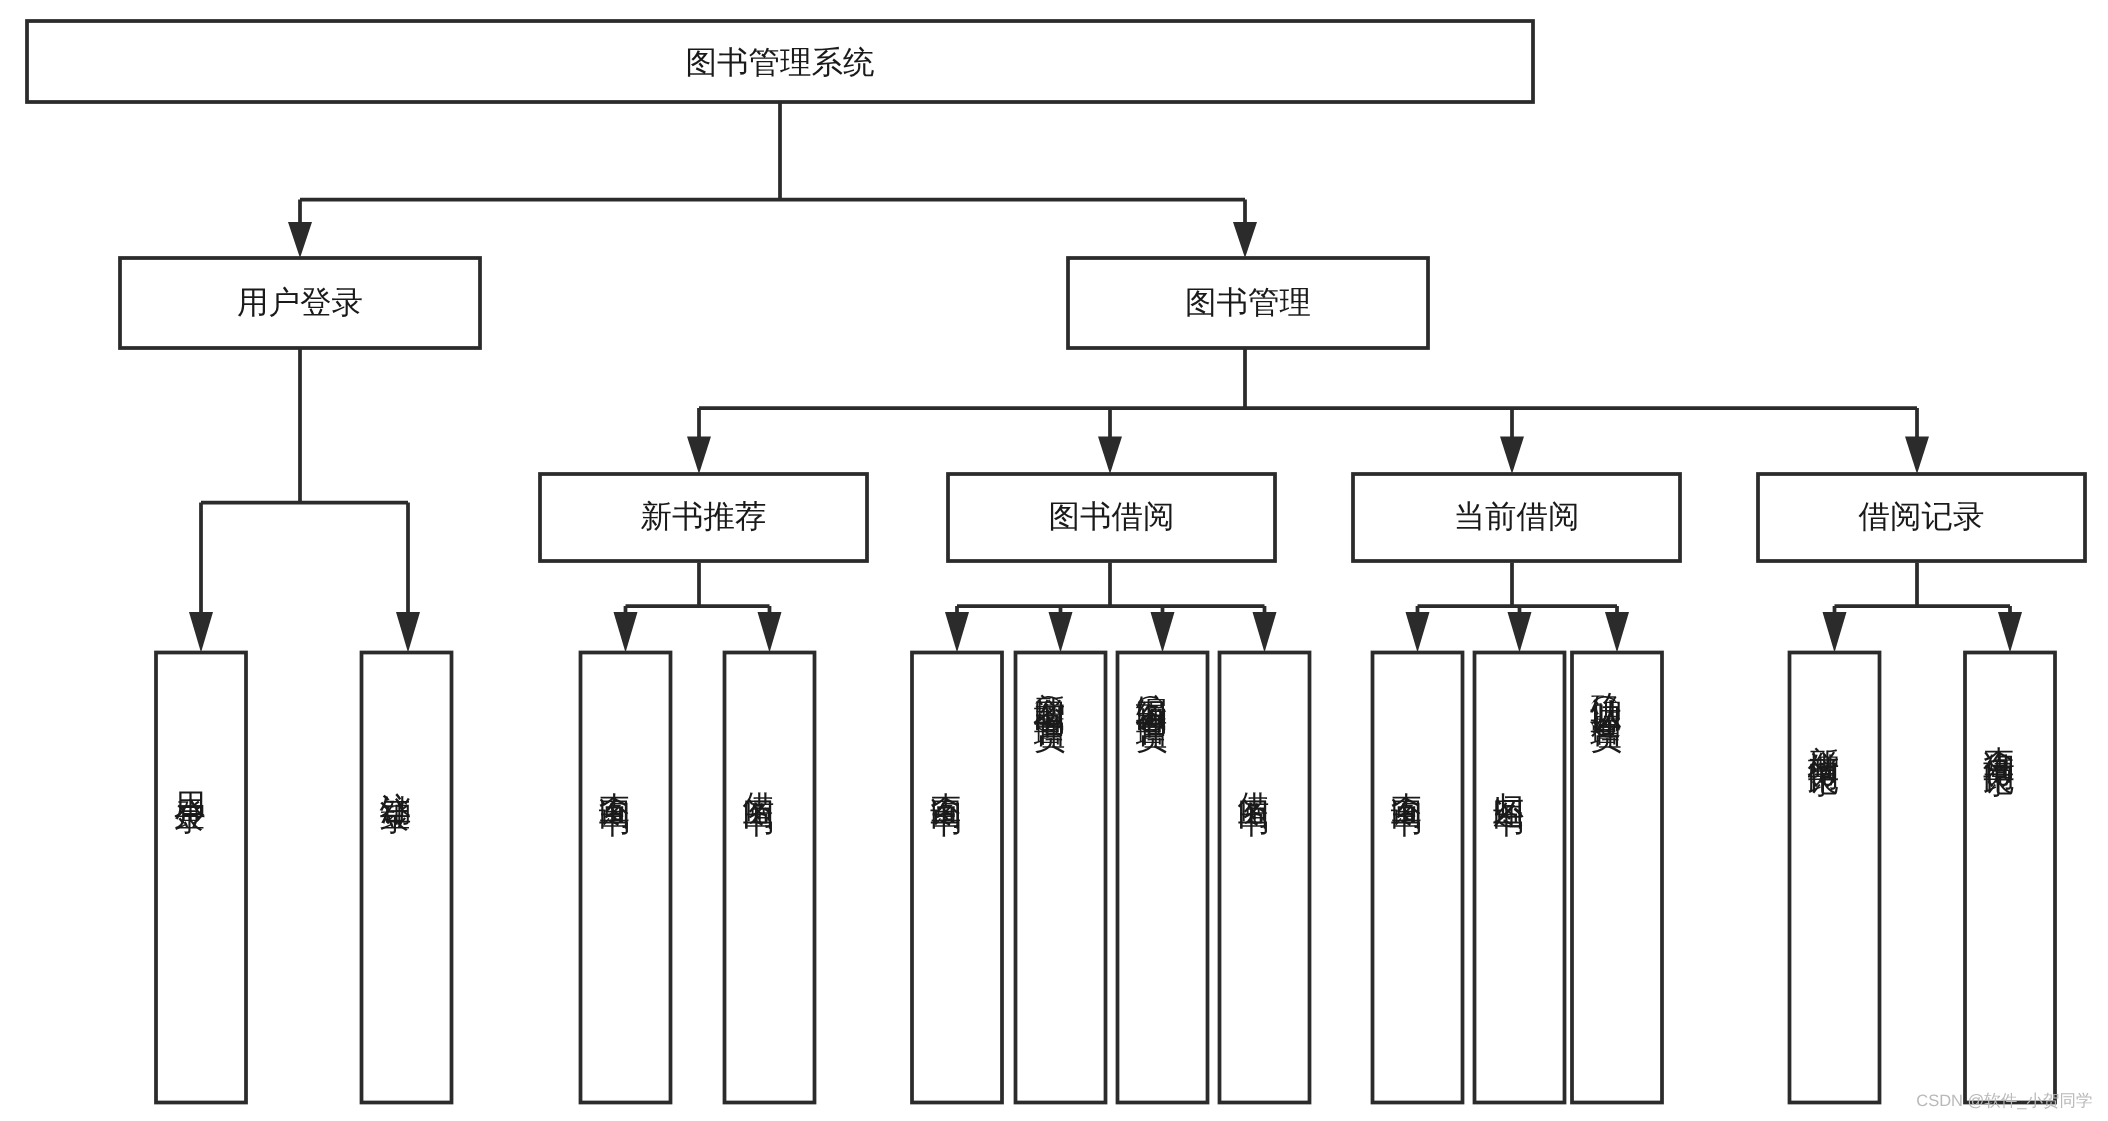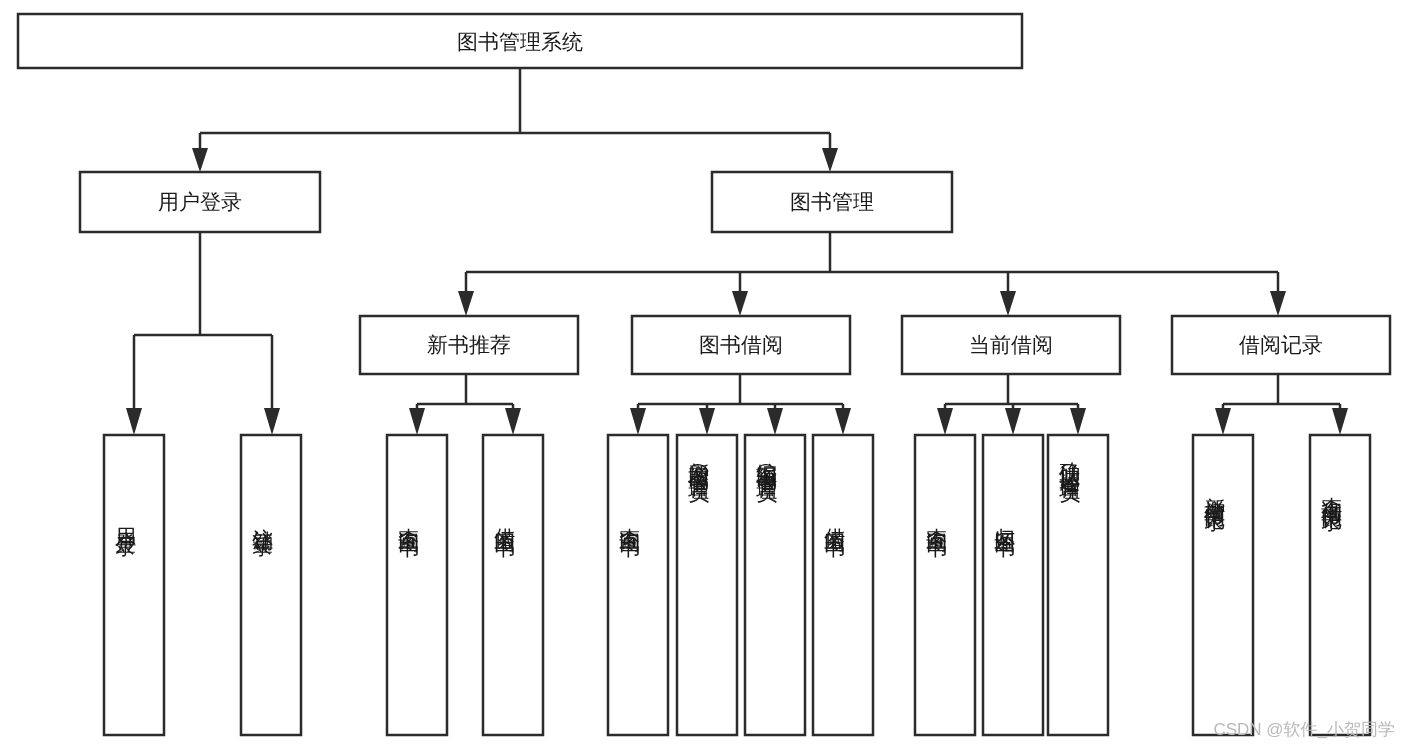--- a/index.html
+++ b/index.html
@@ -53,21 +53,21 @@
     writing-mode: vertical-rl;
     text-orientation: upright;
     dominant-baseline: hanging;
     letter-spacing: 3px;
   }
   .watermark {
     position: absolute;
     right: 10px;
     bottom: 6px;
     font-family: "Liberation Sans", "DejaVu Sans", sans-serif;
-    font-size: 17px;
+    font-size: 11px;
     color: #b9b9b9;
     white-space: nowrap;
     pointer-events: none;
     margin-left: 12px;
   }
 </style>
 </head>
 <body>
 
 <div id="diagram-root">

